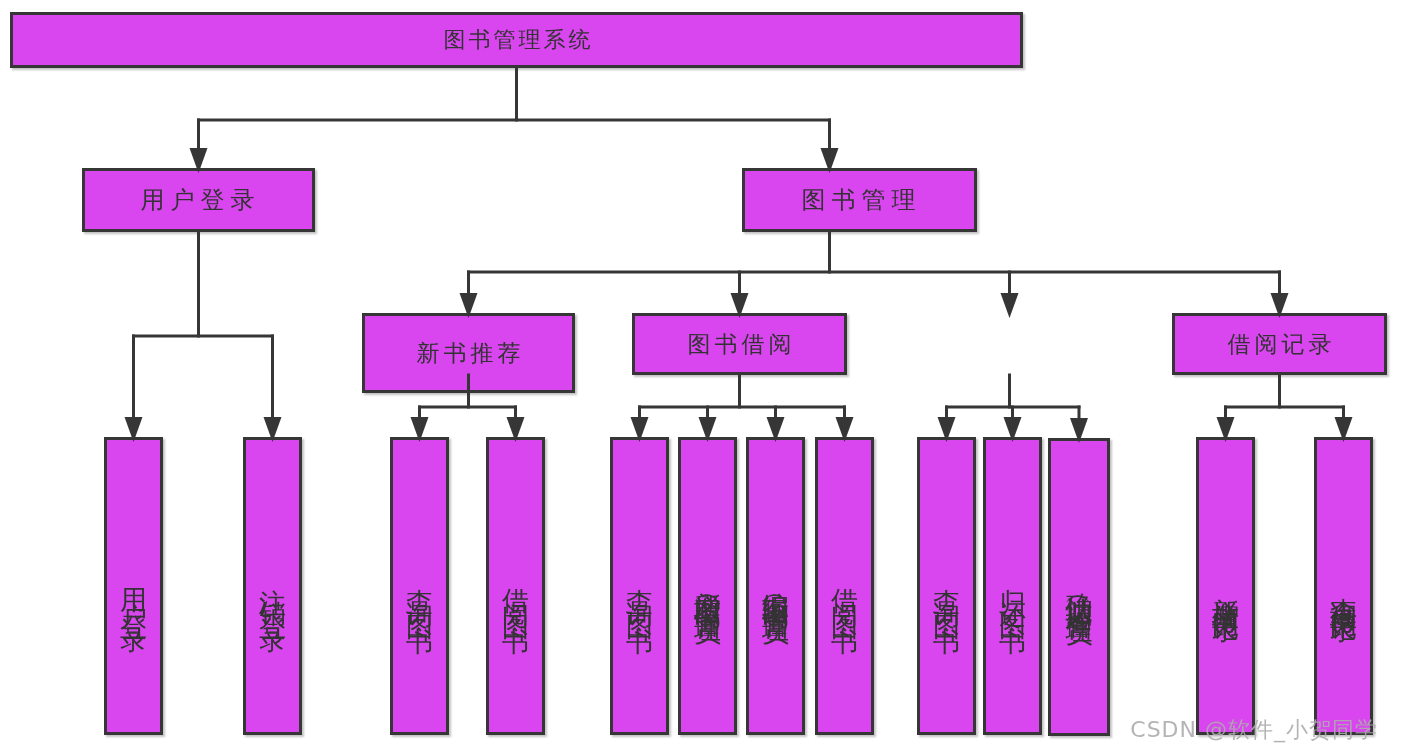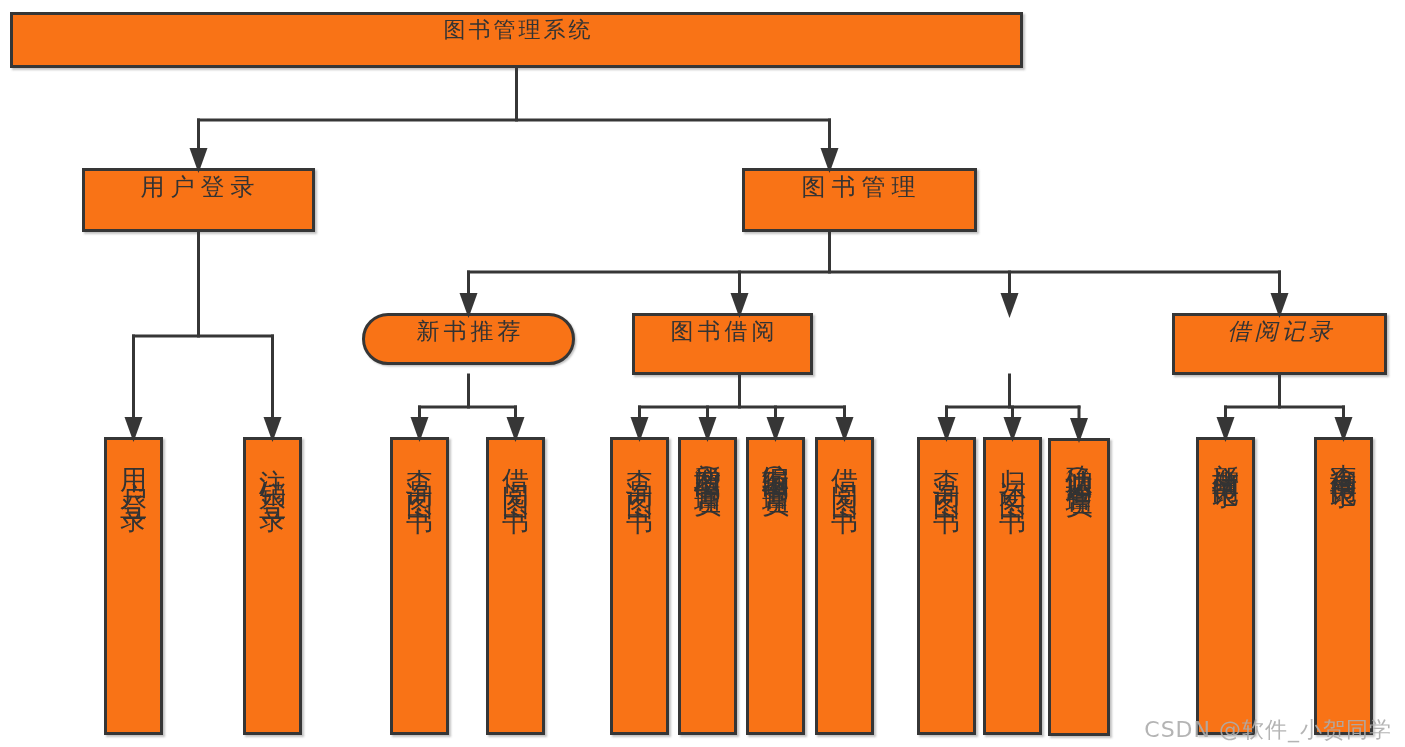--- a/index.html
+++ b/index.html
@@ -11,41 +11,41 @@
     font-family: "DejaVu Sans", "Liberation Sans", sans-serif;
     color: #333333;
   }
   .canvas { position: absolute; left: 0; top: 0; width: 1405px; height: 747px; }
   svg.connectors {
     position: absolute; left: 0; top: 0;
     pointer-events: none; z-index: 2;
   }
   .node {
     position: absolute;
-    background: #f97316;
+    background: #d946ef;
     border: 3px solid #363636;
     box-shadow: 1.5px 1.5px 2px rgba(80,80,80,0.35);
-    display: flex; justify-content: center;
+    display: flex; align-items: center; justify-content: center;
     z-index: 1;
     white-space: nowrap;
   }
   .node.h.root-node { font-size: 22px; letter-spacing: 3px; }
   .node.h.l2 { font-size: 24px; letter-spacing: 6px; }
   .node.h.l3 { font-size: 23px; letter-spacing: 4px; }
   .node.h span { transform: translateX(2px); } 
   .node.v span {
     writing-mode: vertical-rl;
     text-orientation: mixed;
     font-size: 27px;
     letter-spacing: 13px;
     transform: translateY(7px);
   }
   .node.v.tight span { letter-spacing: 4px; transform: translateY(2px); }
   .watermark {
-    position: absolute; right: 13px; bottom: 2px;
+    position: absolute; right: 27px; bottom: 2px;
     font-size: 22px; letter-spacing: 1px;
     color: rgba(172,172,172,0.9);
     z-index: 5;
   }
 </style>
 </head>
 <body>
 
 <div class="canvas">
   <svg class="connectors" width="1405" height="747" viewBox="0 0 1405 747" xmlns="http://www.w3.org/2000/svg">
@@ -111,27 +111,27 @@
     </div>
     <div class="node h l2" style="left: 712px; top: 168px; width: 235px; height: 64px; margin-left: 30px;">
       <span>图书管理</span>
     </div>
     <div class="node v" style="left: 104px; top: 437px; width: 59px; height: 298px;">
       <span>用户登录</span>
     </div>
     <div class="node v" style="left: 243px; top: 437px; width: 59px; height: 298px;">
       <span>注销登录</span>
     </div>
-    <div class="node h l3" style="left: 362px; top: 313px; width: 213px; height: 52px; border-radius: 30px;">
+    <div class="node h l3" style="left: 362px; top: 313px; width: 213px; height: 80px;">
       <span>新书推荐</span>
     </div>
-    <div class="node h l3" style="left: 632px; top: 313px; width: 181px; height: 62px;">
+    <div class="node h l3" style="left: 632px; top: 313px; width: 215px; height: 62px;">
       <span>图书借阅</span>
     </div>
-    <div class="node h l3" style="left: 1172px; top: 313px; width: 215px; height: 62px; font-style: italic;">
+    <div class="node h l3" style="left: 1172px; top: 313px; width: 215px; height: 62px;">
       <span>借阅记录</span>
     </div>
     <div class="node v" style="left: 390px; top: 437px; width: 59px; height: 298px;">
       <span>查询图书</span>
     </div>
     <div class="node v" style="left: 486px; top: 437px; width: 59px; height: 298px;">
       <span>借阅图书</span>
     </div>
     <div class="node v" style="left: 610px; top: 437px; width: 59px; height: 298px;">
       <span>查询图书</span>

